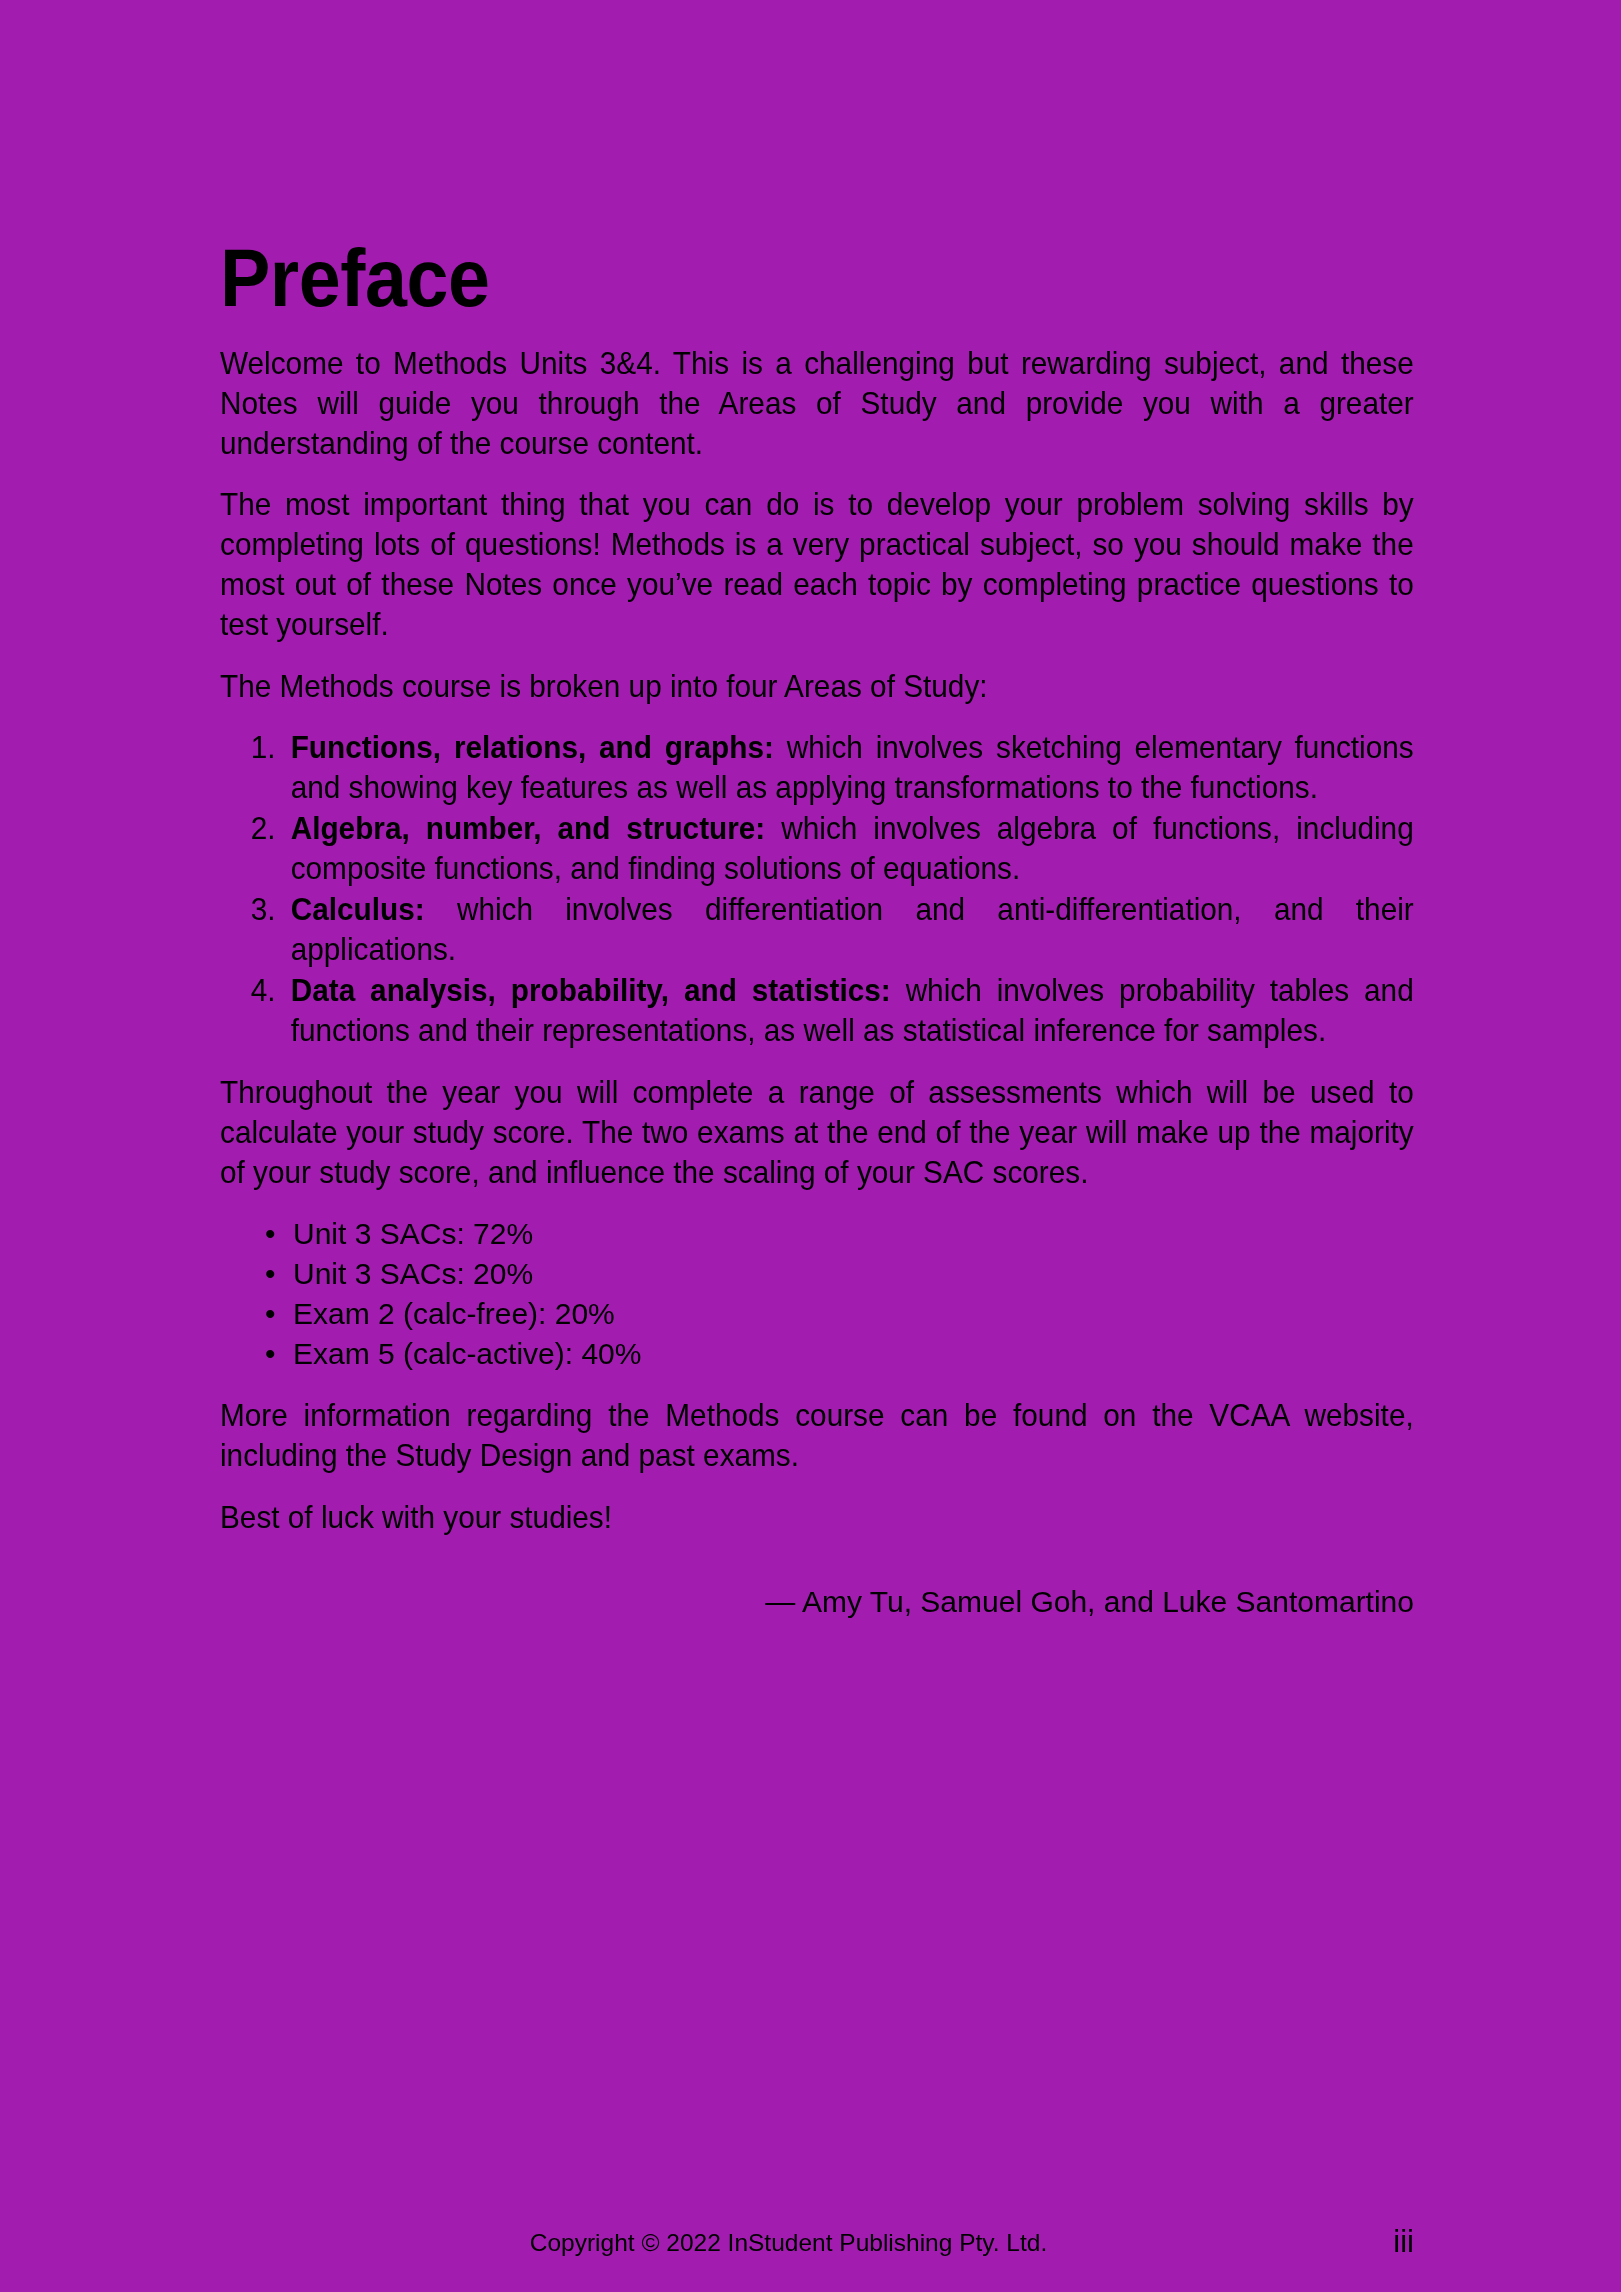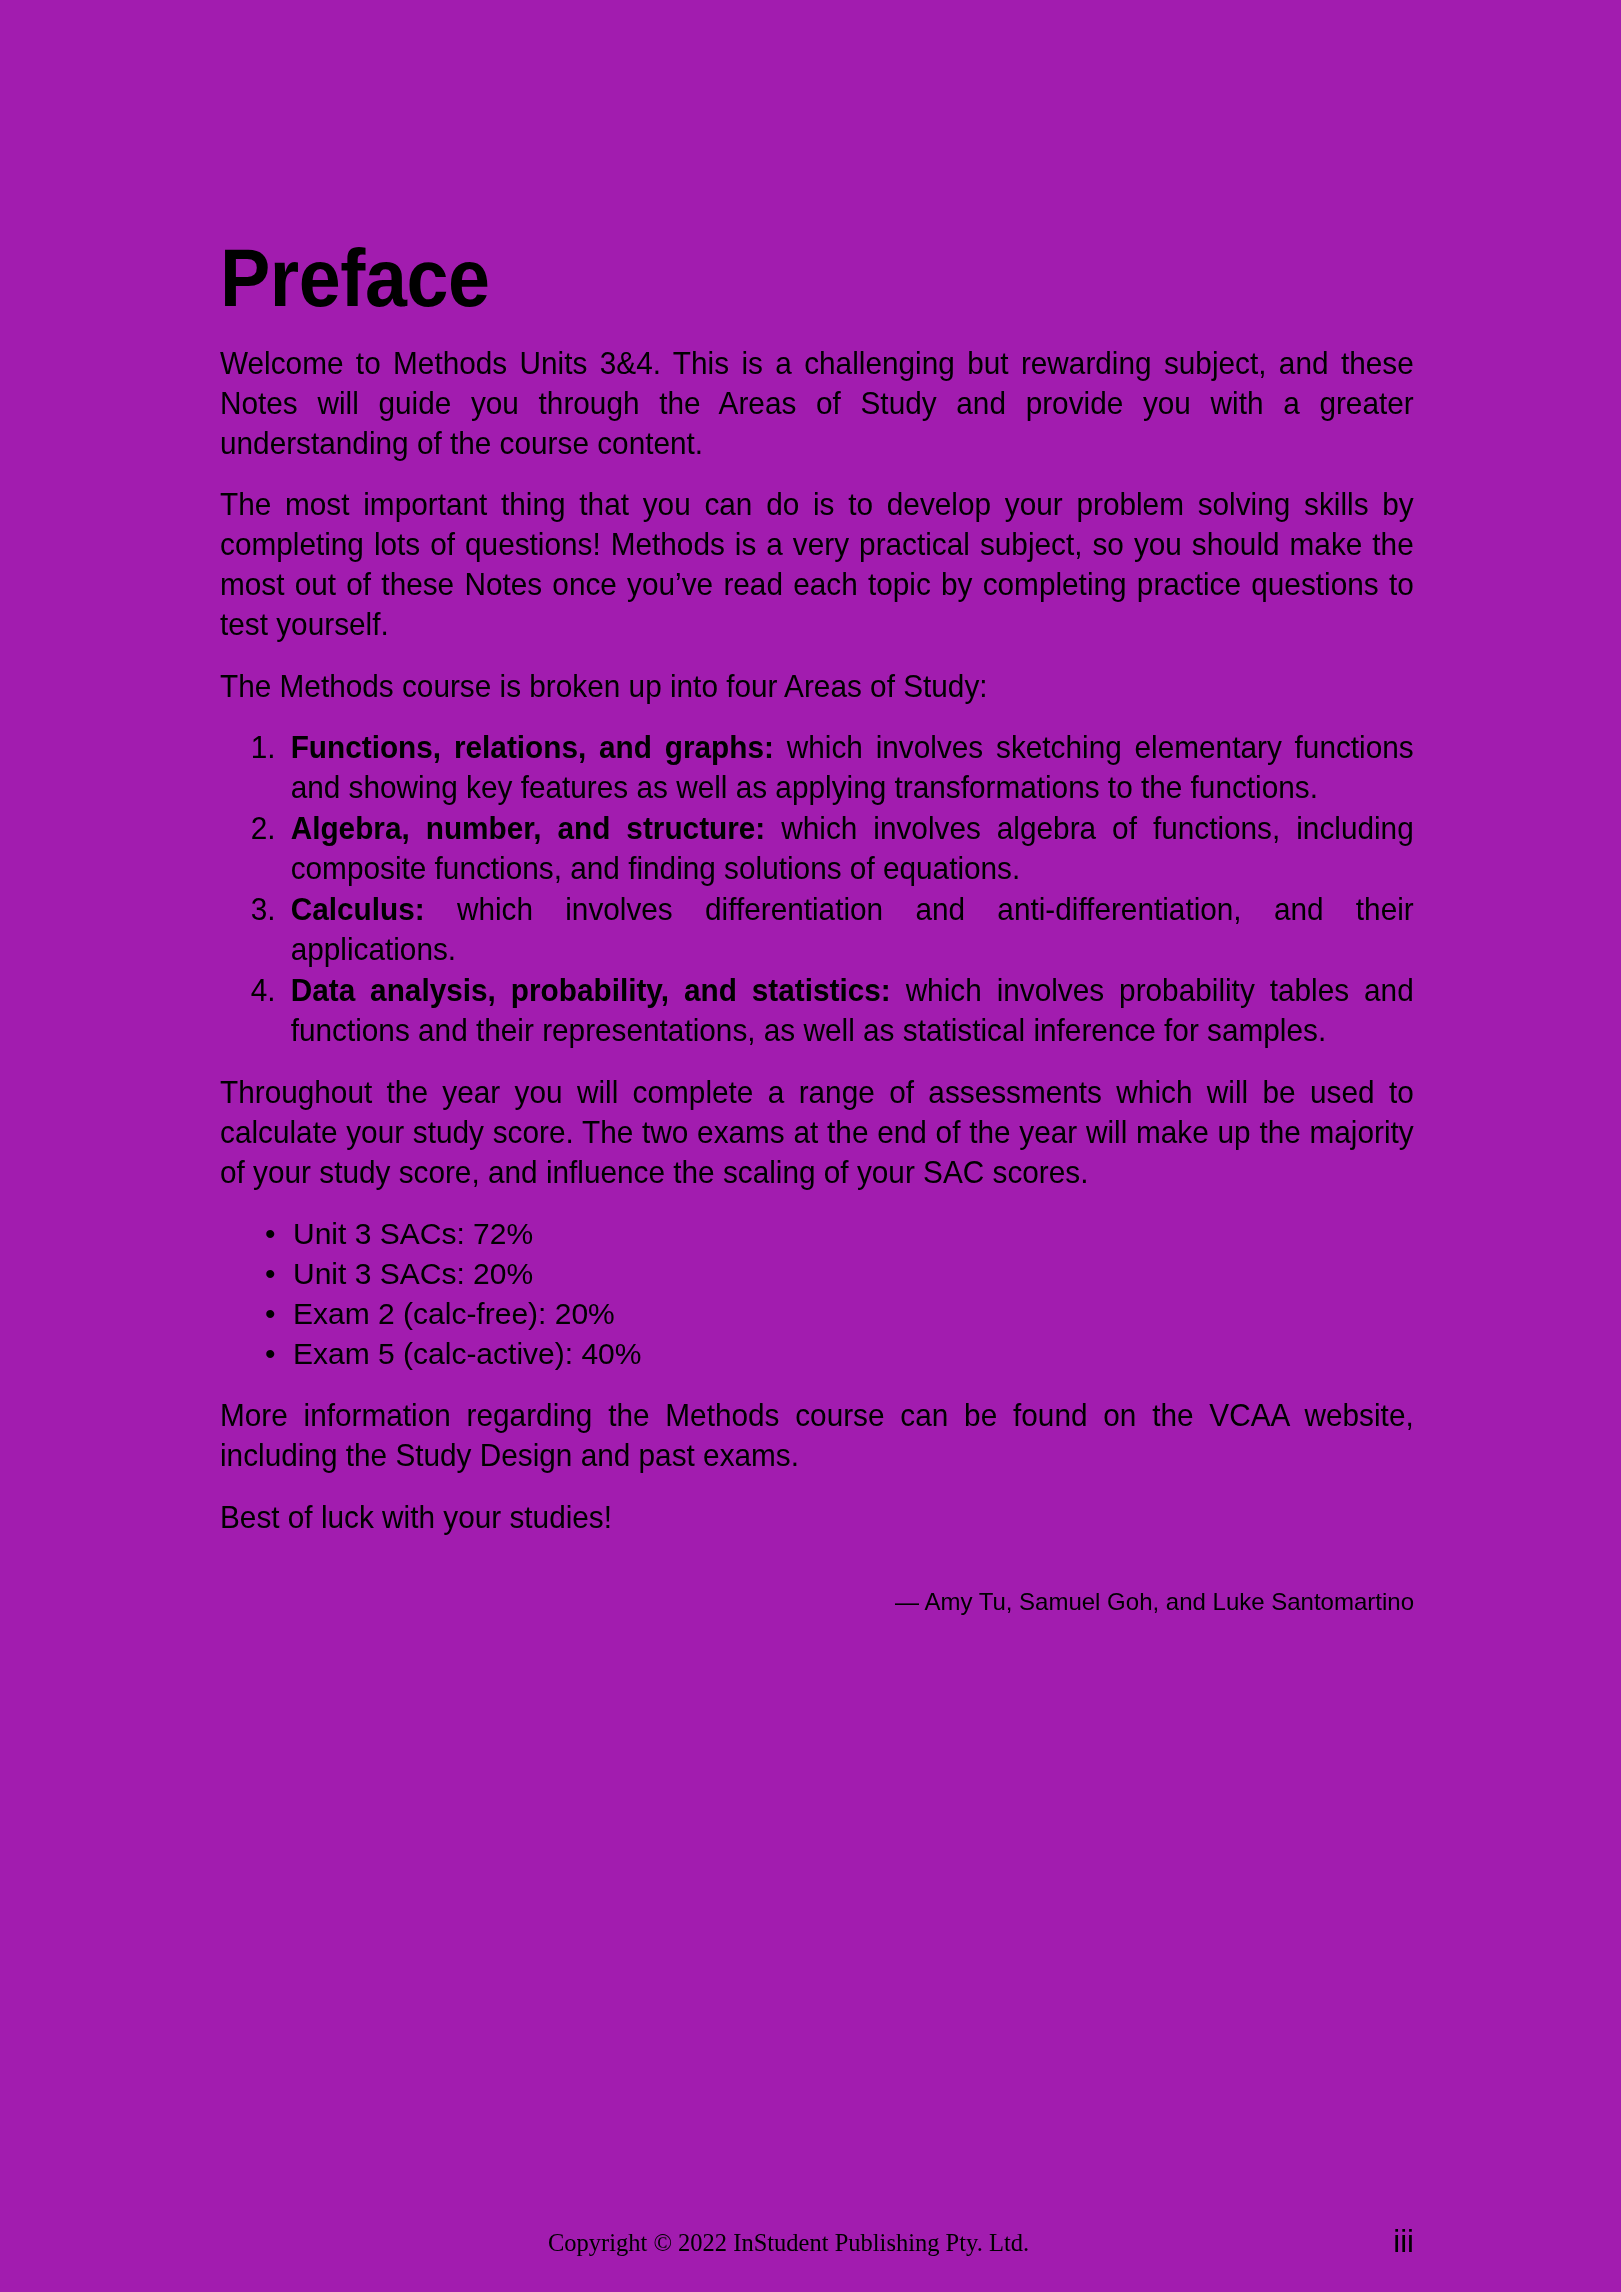--- a/index.html
+++ b/index.html
@@ -116,42 +116,42 @@
     position: absolute;
     left: 45px;
     top: 0;
     font-size: 30px;
     line-height: 40px;
   }
 
   
   .signature {
     font-family: "Liberation Sans", "DejaVu Sans", sans-serif;
-    font-size: 24px;
+    font-size: 30px;
     line-height: 40px;
     text-align: right;
     margin: 45px 0 0 0;
   }
 
   
   .footer {
     position: absolute;
     left: 220px;
     top: 2227px;
     width: 1194px;
     height: 39px;
   }
 
   .footer-copyright {
     position: absolute;
     left: 0;
     top: 0;
     width: 1137px;
     text-align: center;
-    font-family: Liberation Serif, serif;
+    font-family: Liberation Sans, sans-serif;
     font-stretch: condensed;
     font-size: 24.5px;
     line-height: 31px;
   }
 
   .footer-pageno {
     position: absolute;
     right: 0;
     top: -3.9px;
     font-family: "Liberation Sans Narrow", "Liberation Sans", sans-serif;

